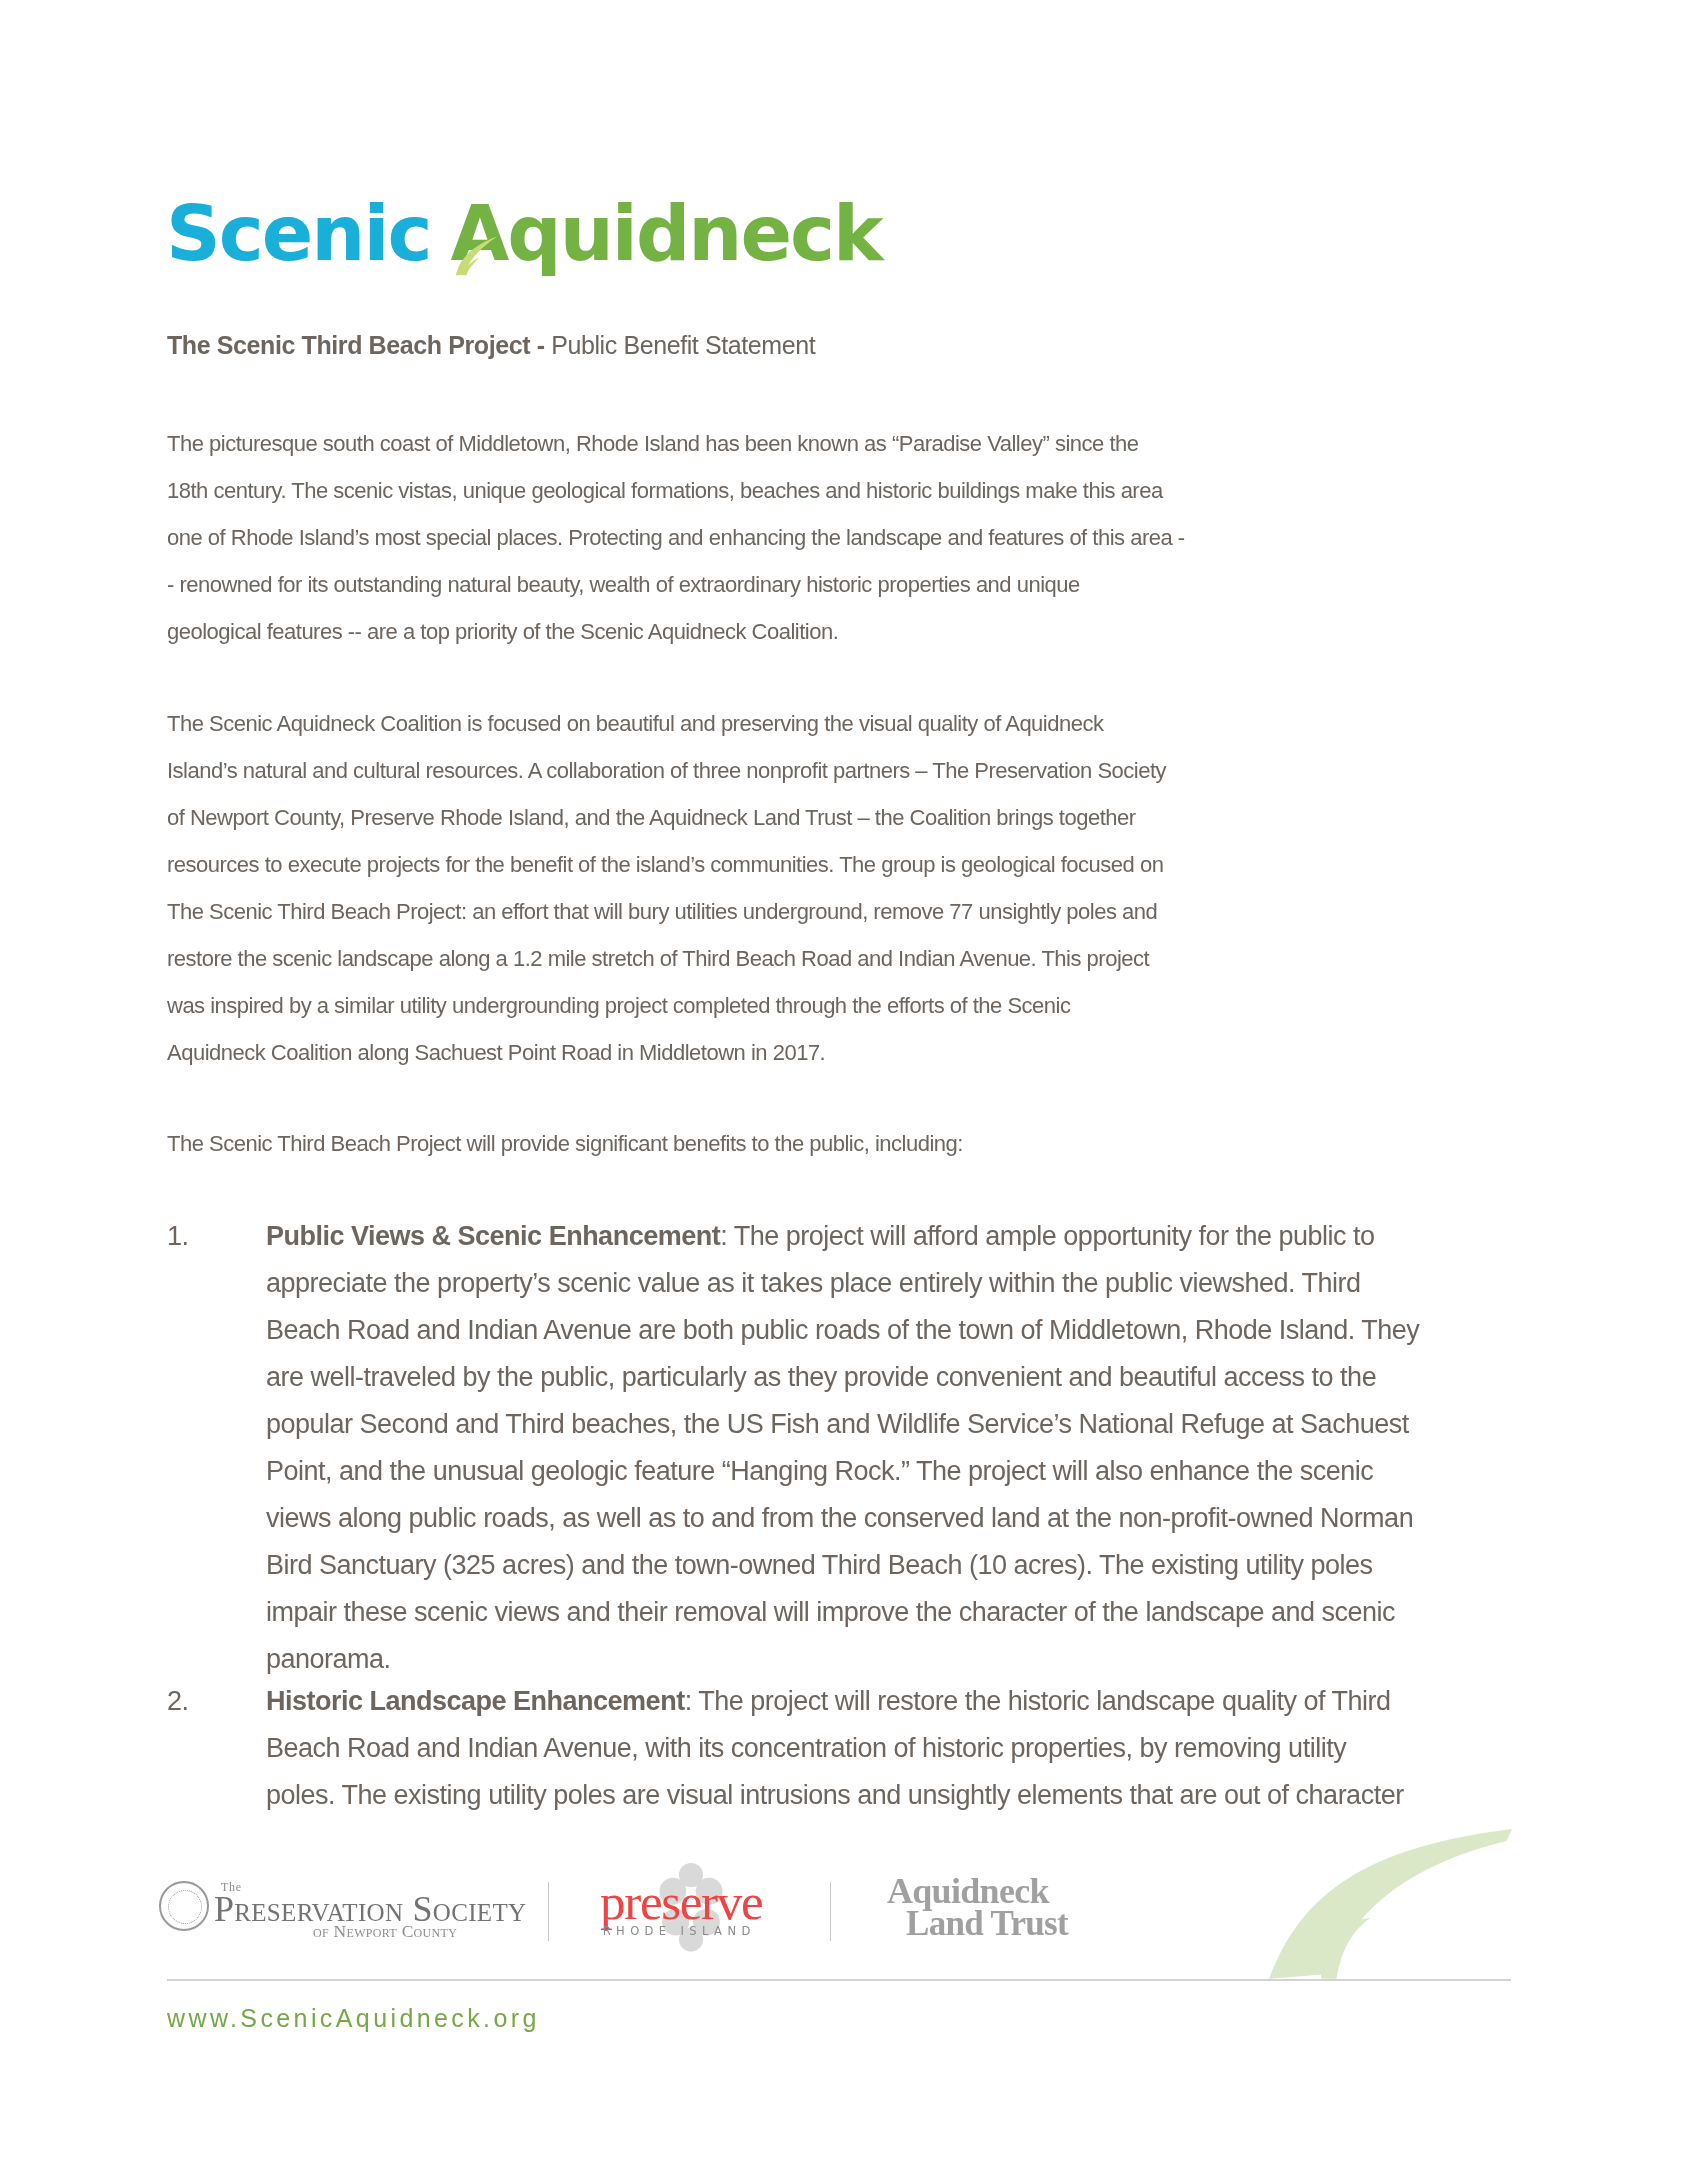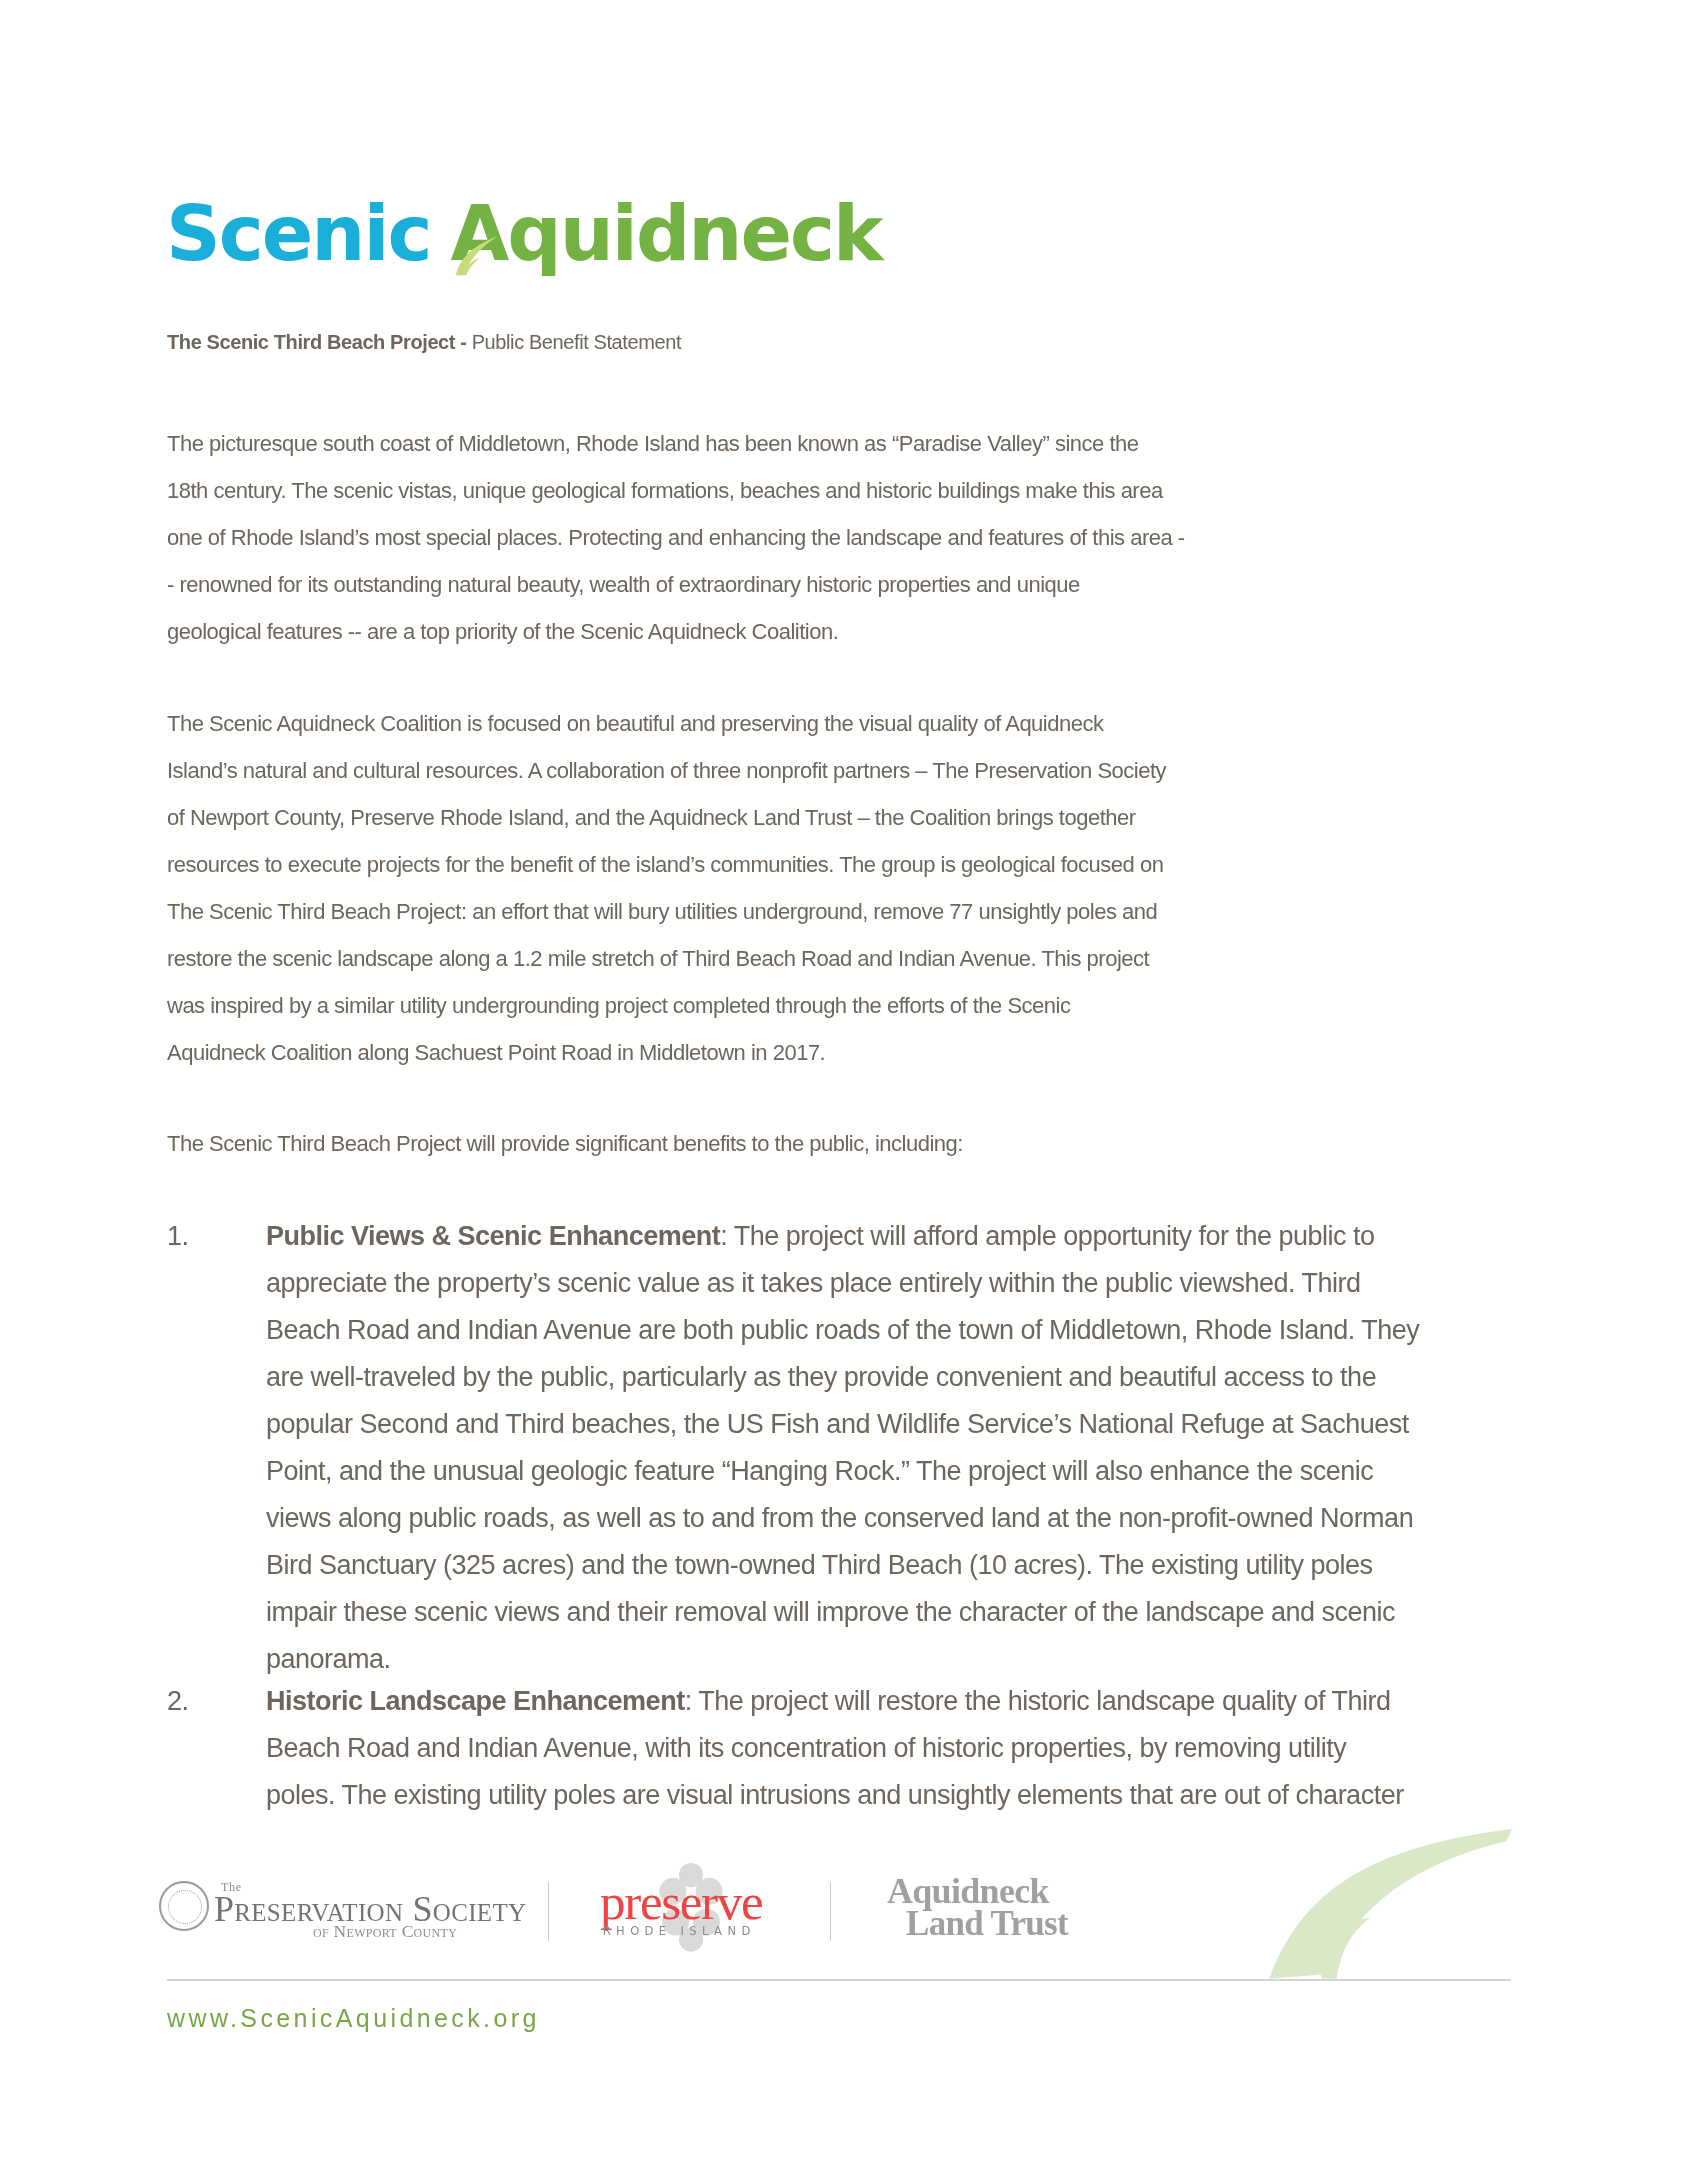--- a/index.html
+++ b/index.html
@@ -6,21 +6,21 @@
   body { width: 1687px; height: 2183px; position: relative; overflow: hidden;
          font-family: "Liberation Sans", "DejaVu Sans", sans-serif; color: #6d655e; }
   .page { position: absolute; left: 0; top: 0; width: 1687px; height: 2183px; }
 
   .logo { position: absolute; left: 166px; top: 189px; height: 101px; display: flex; align-items: baseline;
           font-family: "DejaVu Sans", sans-serif; font-size: 76px; letter-spacing: -2px; white-space: nowrap; }
   .logo .scenic { color: #1aafd9; font-weight: bold; }
   .logo .aquid { color: #73b243; font-weight: bold; margin-left: 20px; position: relative; }
   .logo .leaf { position: absolute; left: 2.7px; top: 42px; width: 47px; height: 47px; }
 
-  .heading { position: absolute; left: 167px; top: 331px; font-size: 20px; white-space: nowrap; letter-spacing: -0.4px; }
+  .heading { position: absolute; left: 167px; top: 331px; font-size: 25px; white-space: nowrap; letter-spacing: -0.4px; }
   .heading .bold { font-weight: bold; }
 
   .para { position: absolute; left: 167px; width: 1343px; font-size: 22px; line-height: 47px; letter-spacing: -0.5px; }
   .para .ln { display: block; white-space: nowrap; }
 
   .list-item { position: absolute; left: 167px; width: 1343px; font-size: 27px; line-height: 47px; letter-spacing: -0.5px; }
   .list-item .num { position: absolute; left: 0; top: 0; }
   .list-item .body { position: absolute; left: 99px; top: 0; width: 1249px; }
   .list-item .ln { display: block; white-space: nowrap; }
   .list-item .title { font-weight: bold; }

